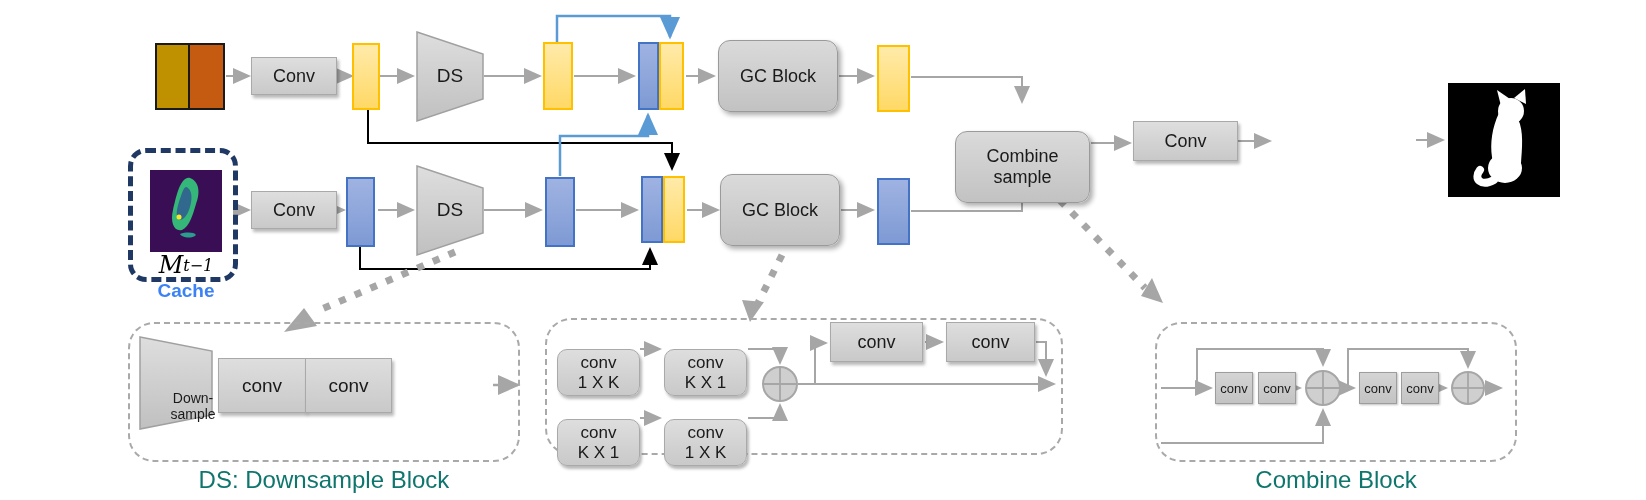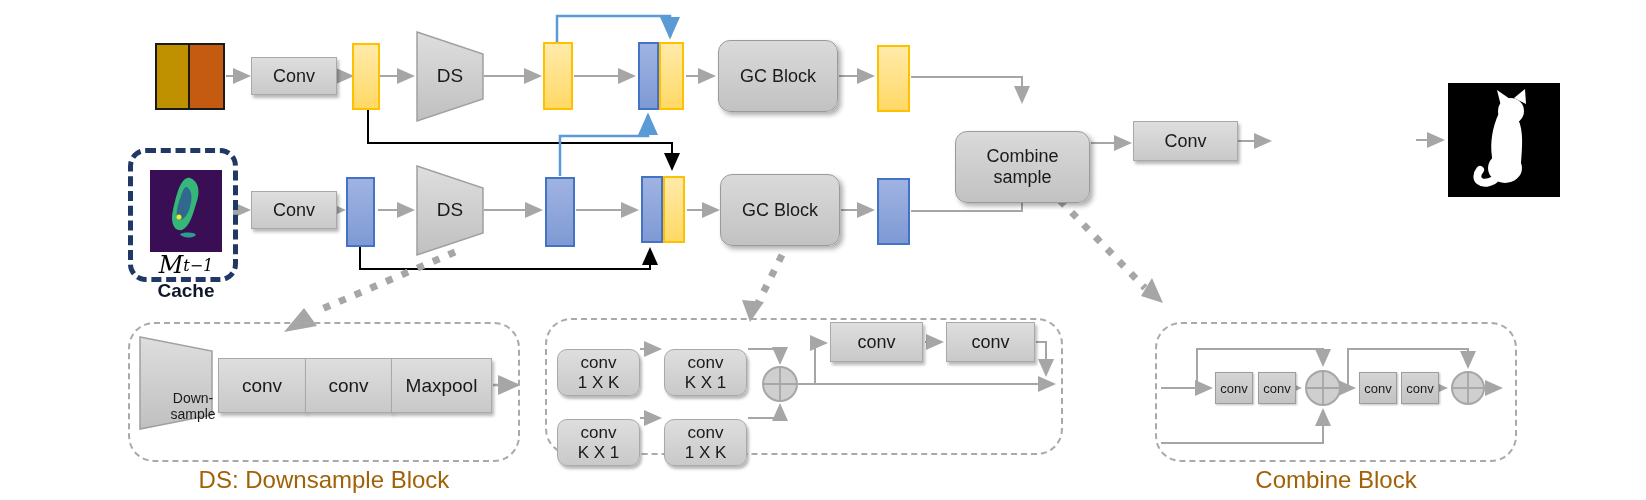--- a/index.html
+++ b/index.html
@@ -6,21 +6,21 @@
   body{font-family:"Liberation Sans", sans-serif;}
   #canvas{position:relative;width:1646px;height:500px;background:#ffffff;overflow:hidden;}
   .abs{position:absolute;box-sizing:border-box;}
   .lbl{display:flex;align-items:center;justify-content:center;text-align:center;color:#1a1a1a;}
   .col{flex-direction:column;line-height:1.15;margin-top:24px;}
   .gbox{background:linear-gradient(180deg,#dedede,#c9c9c9);border:1px solid #a9a9a9;box-shadow:2px 3px 3px rgba(0,0,0,.28);}
   .bigblk{border-radius:12px;background:linear-gradient(180deg,#dadada,#c2c2c2);border:1px solid #9a9a9a;box-shadow:3px 3px 5px rgba(0,0,0,.32);}
   .yrect{background:linear-gradient(180deg,#ffeaa9,#ffd966);border:2px solid #ffc000;}
   .brect{background:linear-gradient(180deg,#9fb3e2,#7e9ad4);border:2px solid #4472c4;}
   .dashbox{border:2px dashed #a9a9a9;border-radius:26px;}
-  .cap{font-size:24px;color:#a16207;}
+  .cap{font-size:24px;color:#0f766e;}
   .roundconv{border-radius:10px;font-size:17px;}
   .tinyconv{font-size:13px;background:linear-gradient(180deg,#d4d4d4,#c3c3c3);border:1px solid #9d9d9d;box-shadow:1px 1px 2px rgba(0,0,0,.25);}
   .f17{font-size:18px;}
   .f19{font-size:19px;}
   .trap-lbl{font-size:14px;padding-left:36px;}
   svg{display:block;}
 </style>
 </head>
 <body>
 
@@ -163,21 +163,21 @@
     <path d="M40,8 C50,12 50,24 46,34 C43,44 40,56 32,60 C24,62 20,52 23,40 C26,28 30,6 40,8 Z" fill="#35b779"></path>
     <path d="M38,18 C43,22 42,32 39,40 C36,48 31,52 28,48 C25,44 28,34 31,26 C33,20 35,15 38,18 Z" fill="#31688e"></path>
     <circle cx="29" cy="47" r="2.5" fill="#fde725"></circle>
     <path d="M30,64 C36,62 44,62 46,65 C42,69 32,68 30,64 Z" fill="#2a9d8f"></path>
   </svg>
 
   <div class="abs lbl" style="left:140px;top:250px;width:92px;height:30px;font-family:'DejaVu Serif',serif;font-style:italic;font-size:24px;color:#000;">
     <span>M</span>
       <sub style="font-size:16px;">t−1</sub>
   </div>
-  <div class="abs lbl" style="left:140px;top:280px;width:92px;height:22px;font-weight:bold;font-size:19px;color:#0f172a;">Cache</div>
+  <div class="abs lbl" style="left:140px;top:280px;width:92px;height:22px;font-weight:bold;font-size:19px;color:#3b82f6;">Cache</div>
 
   <div class="abs gbox lbl f17" style="left:251px;top:191px;width:86px;height:38px;">
     <span>Conv</span>
   </div>
 
   <div class="abs brect" style="left:346px;top:177px;width:29px;height:70px;"></div>
 
   <div class="abs lbl f19" style="left:417px;top:196px;width:66px;height:28px;">DS</div>
 
   <div class="abs brect" style="left:545px;top:177px;width:30px;height:70px;"></div>
@@ -217,23 +217,20 @@
   <div class="abs lbl col trap-lbl" style="left:140px;top:362px;width:70px;height:40px;">
     <div>Down-</div>
     <div>sample</div>
   </div>
   <div class="abs gbox lbl f19" style="left:218px;top:358px;width:88px;height:55px;">
     <span>conv</span>
   </div>
   <div class="abs gbox lbl f19" style="left:305px;top:358px;width:87px;height:55px;">
     <span>conv</span>
   </div>
-  <div class="abs gbox lbl f19" style="left:391px;top:358px;width:101px;height:55px;">
-    <span>Maxpool</span>
-  </div>
   <div class="abs lbl cap" style="left:128px;top:464px;width:392px;height:32px;">DS: Downsample Block</div>
 
   <div class="abs dashbox" style="left:545px;top:318px;width:518px;height:137px;"></div>
   <div class="abs gbox roundconv lbl col" style="left:557px;top:325px;width:83px;height:47px;">
     <div>conv</div>
     <div>1 X K</div>
   </div>
   <div class="abs gbox roundconv lbl col" style="left:664px;top:325px;width:83px;height:47px;">
     <div>conv</div>
     <div>K X 1</div>

